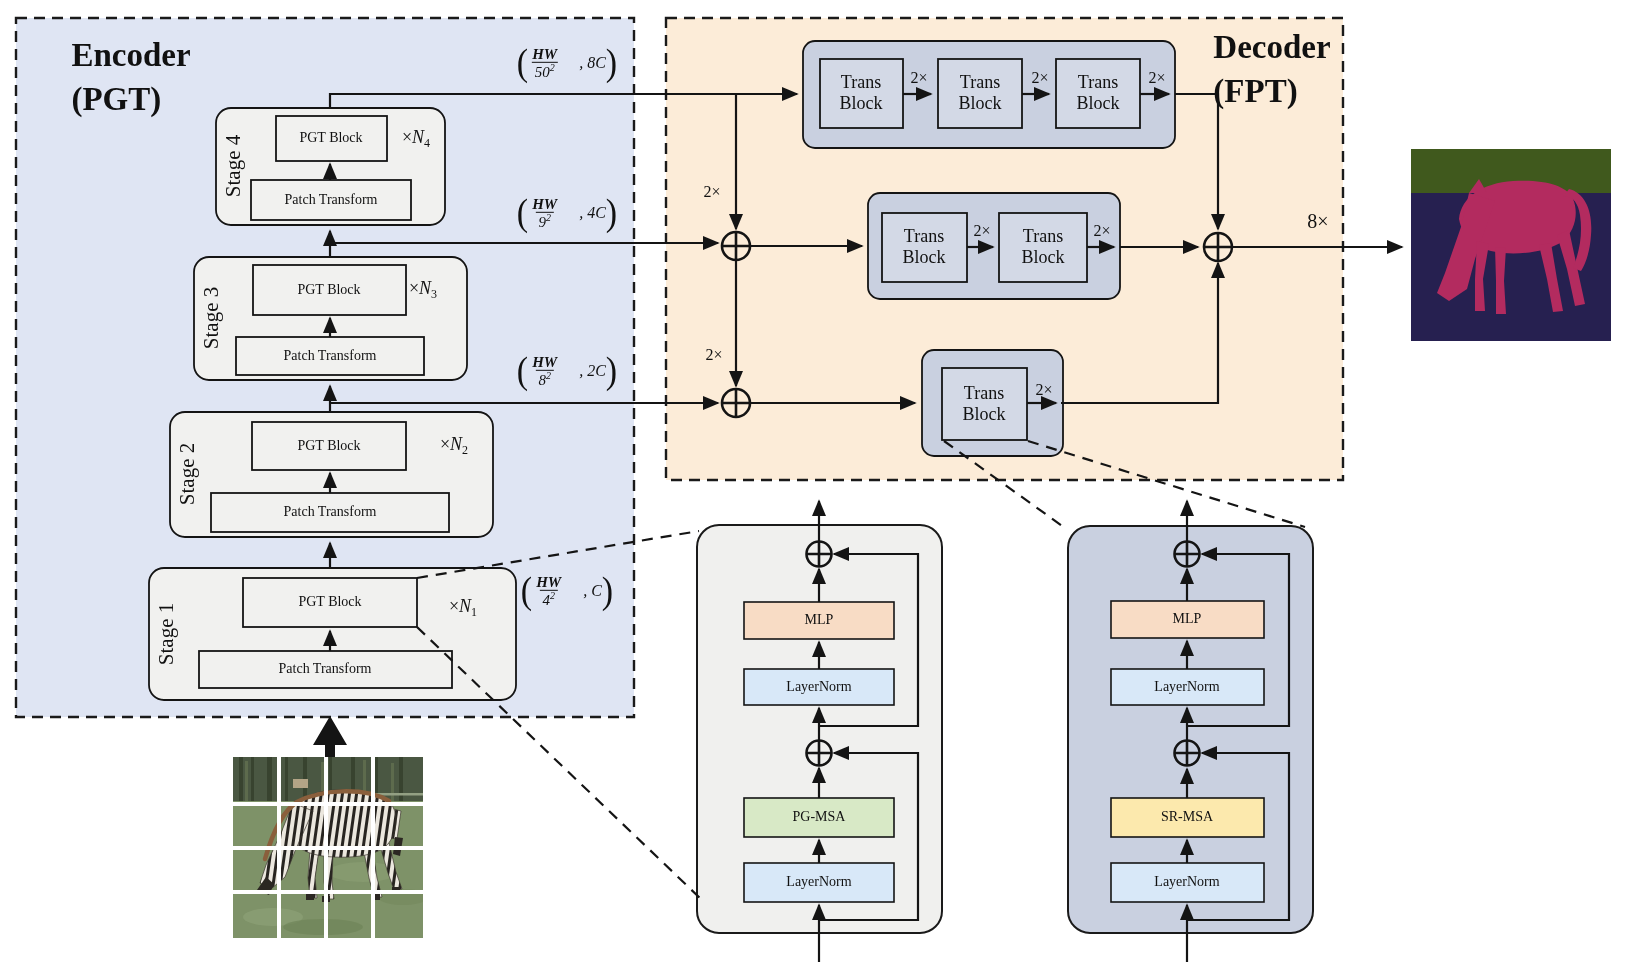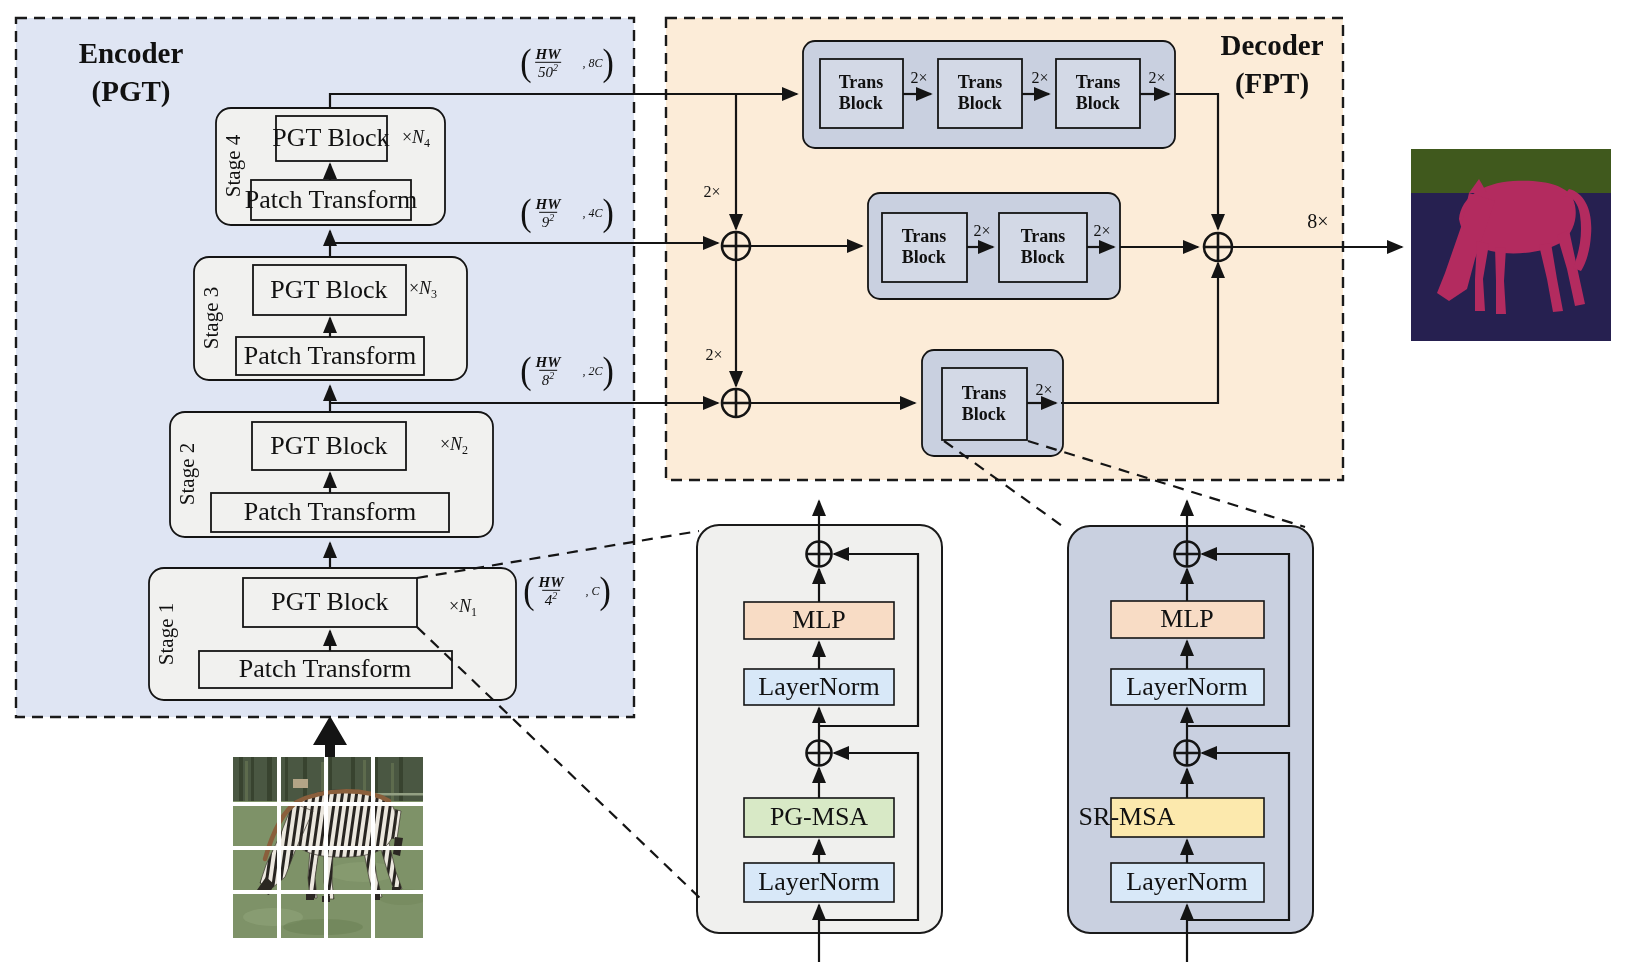--- a/index.html
+++ b/index.html
@@ -2,38 +2,38 @@
 <html><head>
 <meta charset="utf-8">
 <style>
   html,body{margin:0;padding:0;background:#ffffff;}
   #canvas{position:relative;width:1626px;height:974px;background:#ffffff;overflow:hidden;
           font-family:"Liberation Serif",serif;color:#111;}
   #shapes{position:absolute;left:0;top:0;z-index:1;pointer-events:none;}
   .img-svg{position:absolute;z-index:2;}
   .lbl{position:absolute;z-index:3;transform:translate(-50%,-50%);white-space:nowrap;
        font-family:"Liberation Serif",serif;color:#111;}
-  .title{position:absolute;z-index:3;transform:translateX(-50%);text-align:center;
-         font-weight:bold;font-size:29px;line-height:1.32;}
+  .title{position:absolute;z-index:3;transform:translateX(-50%);text-align:left;
+         font-weight:bold;font-size:33px;line-height:1.32;}
   .stage-lbl{font-size:21px;transform:translate(-50%,-50%) rotate(-90deg);}
-  .box-lbl{font-size:26px;}
-  .tb-lbl{font-size:18px;line-height:1.18;font-weight:bold;}
+  .box-lbl{font-size:14px;}
+  .tb-lbl{font-size:18px;line-height:1.18;text-align:center;}
   .tb-lbl span{display:block;}
   .up-lbl{font-size:16px;}
   .scale-lbl{font-size:20px;}
   .xn{font-size:18px;}
   .xn .it{font-style:italic;}
   .xn sub{font-size:12px;}
   .feat{display:flex;align-items:center;font-style:italic;}
   .feat .paren{font-size:34px;font-style:normal;font-weight:400;line-height:0.9;transform:scaleY(1.12);}
   .feat .frac{display:flex;flex-direction:column;align-items:center;font-size:15px;line-height:1.08;margin:0 1px;}
   .feat .num{padding:0 3px;font-weight:bold;}
   .feat .den{border-top:1.5px solid #111;padding:0 3px;}
   .feat .den sup{font-size:10px;}
-  .feat .chan{font-size:12px;margin-left:18px;}
+  .feat .chan{font-size:16px;margin-left:18px;}
 </style>
 </head>
 <body>
 
 <div id="canvas">
 
   <svg id="shapes" width="1626" height="974" viewBox="0 0 1626 974">
     <defs>
       <marker id="ah" viewBox="0 0 10 8" refX="8.6" refY="4" markerWidth="8" markerHeight="6.6" orient="auto-start-reverse">
         <path d="M0,0 L9.6,4 L0,8 Z" fill="#141414"></path>
@@ -352,16 +352,16 @@
 
   <div class="lbl scale-lbl" style="left:1318px;top:221px">8×</div>
 
   <div class="lbl box-lbl" style="left:819px;top:620px">MLP</div>
   <div class="lbl box-lbl" style="left:819px;top:687px">LayerNorm</div>
   <div class="lbl box-lbl" style="left:819px;top:817px">PG-MSA</div>
   <div class="lbl box-lbl" style="left:819px;top:882px">LayerNorm</div>
 
   <div class="lbl box-lbl" style="left:1187px;top:619px">MLP</div>
   <div class="lbl box-lbl" style="left:1187px;top:687px">LayerNorm</div>
-  <div class="lbl box-lbl" style="left:1127px;top:817px">SR-MSA</div>
+  <div class="lbl box-lbl" style="left:1187px;top:817px">SR-MSA</div>
   <div class="lbl box-lbl" style="left:1187px;top:882px">LayerNorm</div>
 
 </div>
 
 </body></html>

